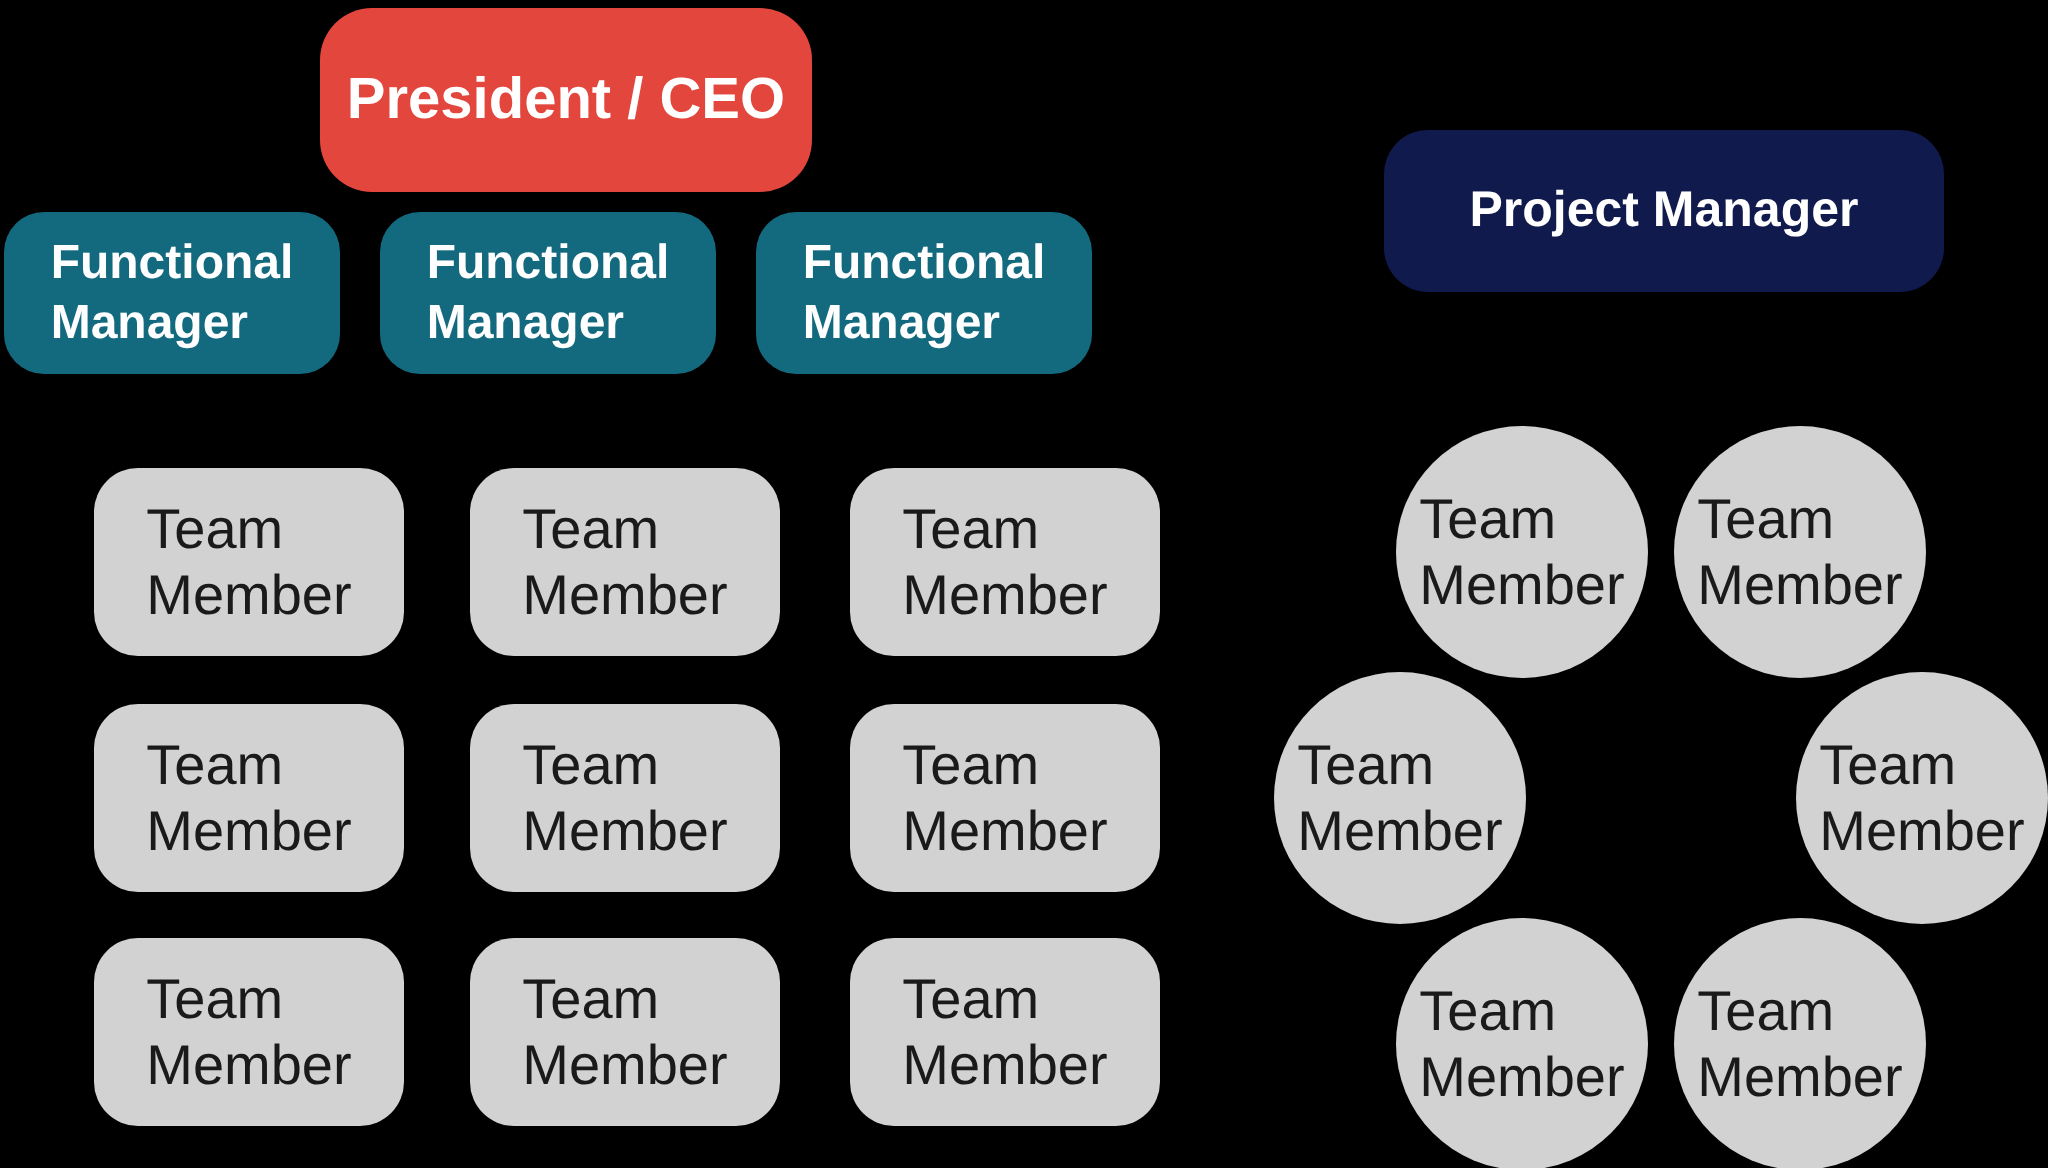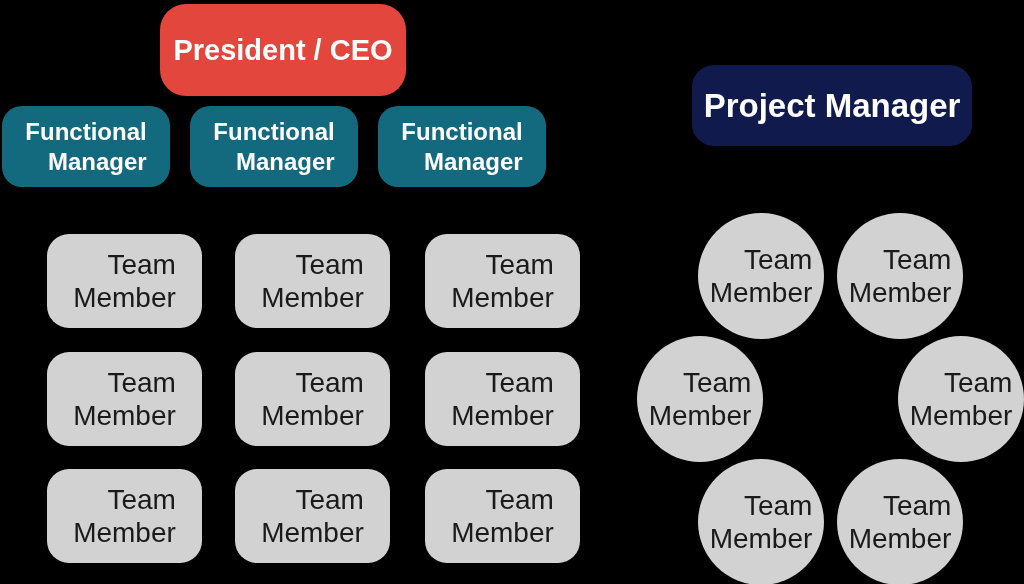--- a/index.html
+++ b/index.html
@@ -11,21 +11,21 @@
   .canvas {
     position: relative;
     width: 1024px; height: 584px;
     background: #000000;
   }
   .node {
     position: absolute;
     display: flex;
     align-items: center;
     justify-content: center;
-    text-align: right;
+    text-align: left;
     box-sizing: border-box;
   }
   .node .label {
     white-space: pre-line;
   }
   
   .president {
     left: 160px; top: 4px; width: 246px; height: 92px;
     border-radius: 26px;
     color: #ffffff; font-weight: bold; font-size: 29px;
@@ -47,21 +47,21 @@
   .c1 { left: 47px; }
   .c2 { left: 235px; }
   .c3 { left: 425px; }
   .r1 { top: 234px; }
   .r2 { top: 352px; }
   .r3 { top: 469px; }
   
   .pm {
     left: 692px; top: 65px; width: 280px; height: 81px;
     border-radius: 22px;
-    color: #ffffff; font-weight: bold; font-size: 33px;
+    color: #ffffff; font-weight: bold; font-size: 25px;
   }
   .team-circle {
     width: 126px; height: 126px;
     border-radius: 50%;
     color: #1a1a1a; font-size: 28px; line-height: 1.18;
   }
   .p1 { left: 698px; top: 213px; }
   .p2 { left: 837px; top: 213px; }
   .p3 { left: 637px; top: 336px; }
   .p4 { left: 898px; top: 336px; }

